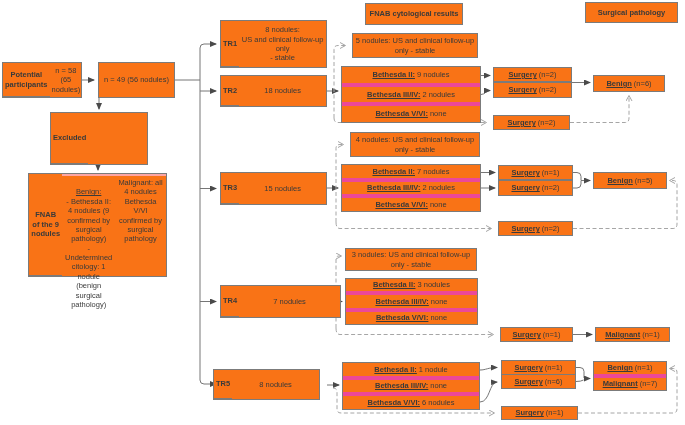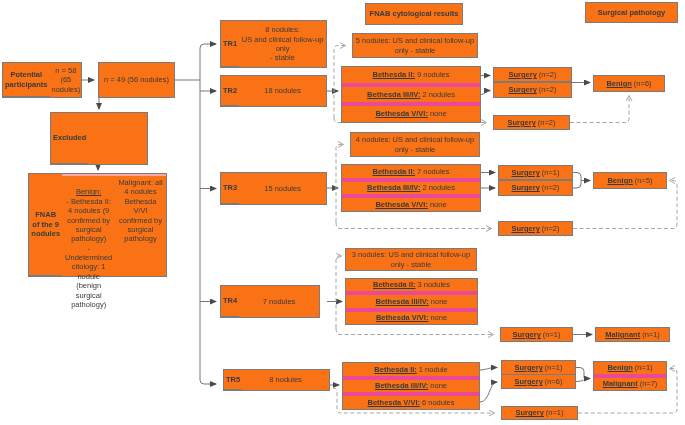--- a/index.html
+++ b/index.html
@@ -120,25 +120,25 @@
 - stable</div>
   </div>
   <div class="box" style="left:220px; top:75px; width:107px; height:32px;">
     <div class="hd">TR2</div>
     <div class="bd">18 nodules</div>
   </div>
   <div class="box" style="left:220px; top:172px; width:107px; height:33px;">
     <div class="hd">TR3</div>
     <div class="bd">15 nodules</div>
   </div>
-  <div class="box" style="left:220px; top:285px; width:100px; height:33px;">
+  <div class="box" style="left:220px; top:285px; width:121px; height:33px;">
     <div class="hd">TR4</div>
     <div class="bd">7 nodules</div>
   </div>
-  <div class="box" style="left:223px; top:369px; width:107px; height:22px;">
+  <div class="box" style="left:213px; top:369px; width:107px; height:31px;">
     <div class="hd">TR5</div>
     <div class="bd">8 nodules</div>
   </div>
 
   <div class="srow" style="left:352px; top:33px; width:126px; height:25px; white-space:pre-line;">5 nodules: US and clinical follow-up
 only - stable</div>
   <div class="srow" style="left:350px; top:132px; width:130px; height:25px; white-space:pre-line;">4 nodules: US and clinical follow-up
 only - stable</div>
   <div class="srow" style="left:345px; top:248px; width:132px; height:23px; white-space:pre-line;">3 nodules: US and clinical follow-up
 only - stable</div>

